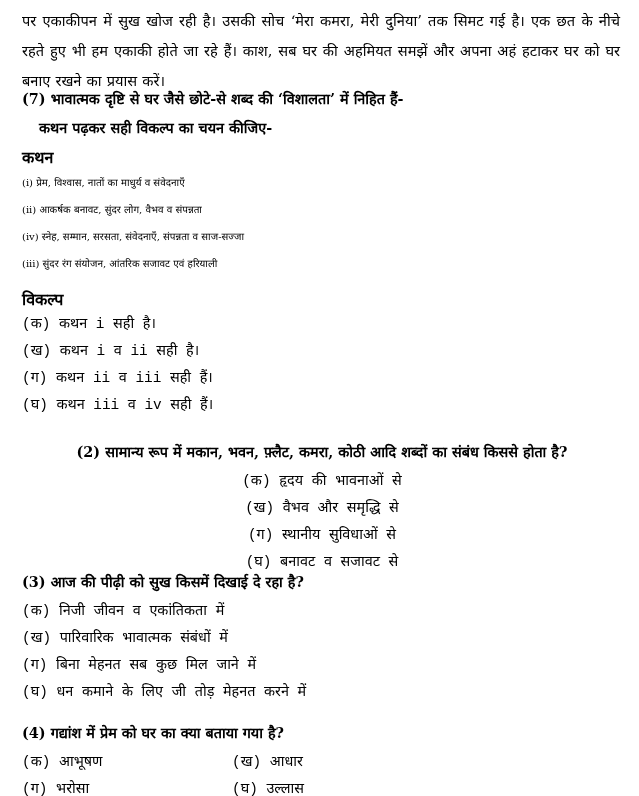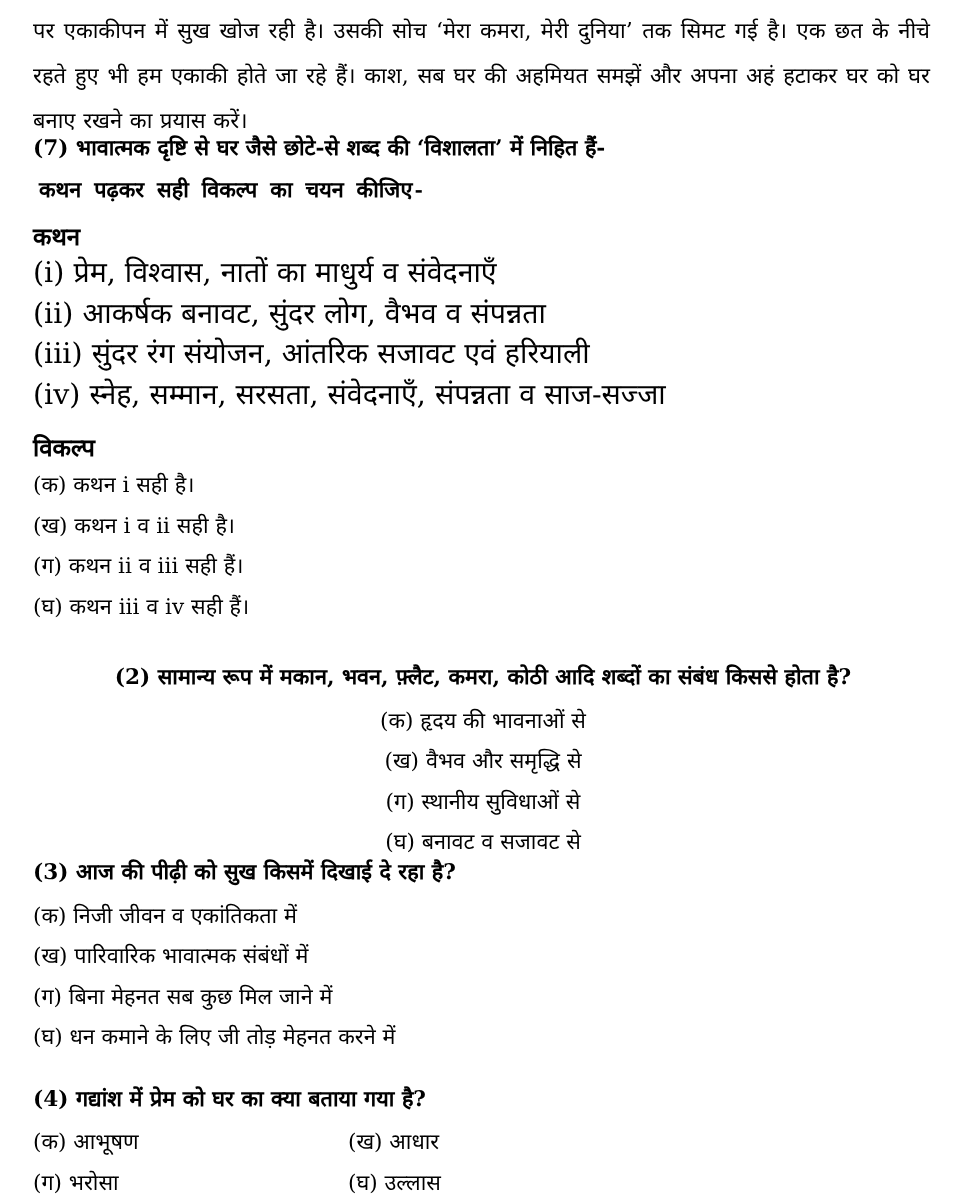--- a/index.html
+++ b/index.html
@@ -47,50 +47,50 @@
   .q-head {
     font-weight: bold;
     font-size: 14.4px;
     line-height: 22px;
     white-space: nowrap;
   }
   .q-sub {
     font-weight: bold;
     font-size: 14.4px;
     line-height: 22px;
-    margin-left: 4px;
+    margin-left: 17px;
     margin-top: 7px;
     white-space: nowrap;
-    font-family: Liberation Mono, monospace;
   }
   .label-bold {
     font-weight: bold;
     font-size: 16px;
     line-height: 22px;
     margin-top: 8px;
   }
   .stmt-list {
     margin: 0;
     padding: 0;
     list-style: none;
   }
   .stmt {
-    font-size: 19px;
+    font-size: 10px;
     line-height: 27px;
     white-space: nowrap;
   }
   .opt-list {
     margin: 0;
     padding: 0;
     list-style: none;
   }
   .opt {
     font-size: 14.4px;
     line-height: 27px;
     white-space: nowrap;
+    font-family: Liberation Mono, monospace;
   }
 
   
   .opt-grid {
     display: grid;
     grid-template-columns: 210px auto;
     row-gap: 0px;
   }
   .opt-grid .opt {
     line-height: 27px;
@@ -106,24 +106,24 @@
 
   <p class="passage">पर एकाकीपन में सुख खोज रही है। उसकी सोच ‘मेरा कमरा, मेरी दुनिया’ तक सिमट गई है। एक छत के नीचे रहते हुए भी हम एकाकी होते जा रहे हैं। काश, सब घर की अहमियत समझें और अपना अहं हटाकर घर को घर बनाए रखने का प्रयास करें।</p>
 
   <div class="qblock" id="q1" style="top:88px;">
     <div class="q-head">(7) भावात्मक दृष्टि से घर जैसे छोटे-से शब्द की ‘विशालता’ में निहित हैं-</div>
     <div class="q-sub">कथन पढ़कर सही विकल्प का चयन कीजिए-</div>
     <div class="label-bold">कथन</div>
     <ul class="stmt-list">
       <li class="stmt">(i) प्रेम, विश्वास, नातों का माधुर्य व संवेदनाएँ</li>
       <li class="stmt">(ii) आकर्षक बनावट, सुंदर लोग, वैभव व संपन्नता</li>
+      <li class="stmt">(iv) स्नेह, सम्मान, सरसता, संवेदनाएँ, संपन्नता व साज-सज्जा</li>
       <li class="stmt">(iii) सुंदर रंग संयोजन, आंतरिक सजावट एवं हरियाली</li>
-      <li class="stmt">(iv) स्नेह, सम्मान, सरसता, संवेदनाएँ, संपन्नता व साज-सज्जा</li>
     </ul>
-    <div class="label-bold" style="margin-top:12px;font-family:Liberation Mono, monospace;">विकल्प</div>
+    <div class="label-bold" style="margin-top:12px;">विकल्प</div>
     <ul class="opt-list">
       <li class="opt">(क) कथन i सही है।</li>
       <li class="opt">(ख) कथन i व ii सही है।</li>
       <li class="opt">(ग) कथन ii व iii सही हैं।</li>
       <li class="opt">(घ) कथन iii व iv सही हैं।</li>
     </ul>
   </div>
 
   <div class="qblock" id="q2" style="top:441px;text-align:center;">
     <div class="q-head">(2) सामान्य रूप में मकान, भवन, फ़्लैट, कमरा, कोठी आदि शब्दों का संबंध किससे होता है?</div>

